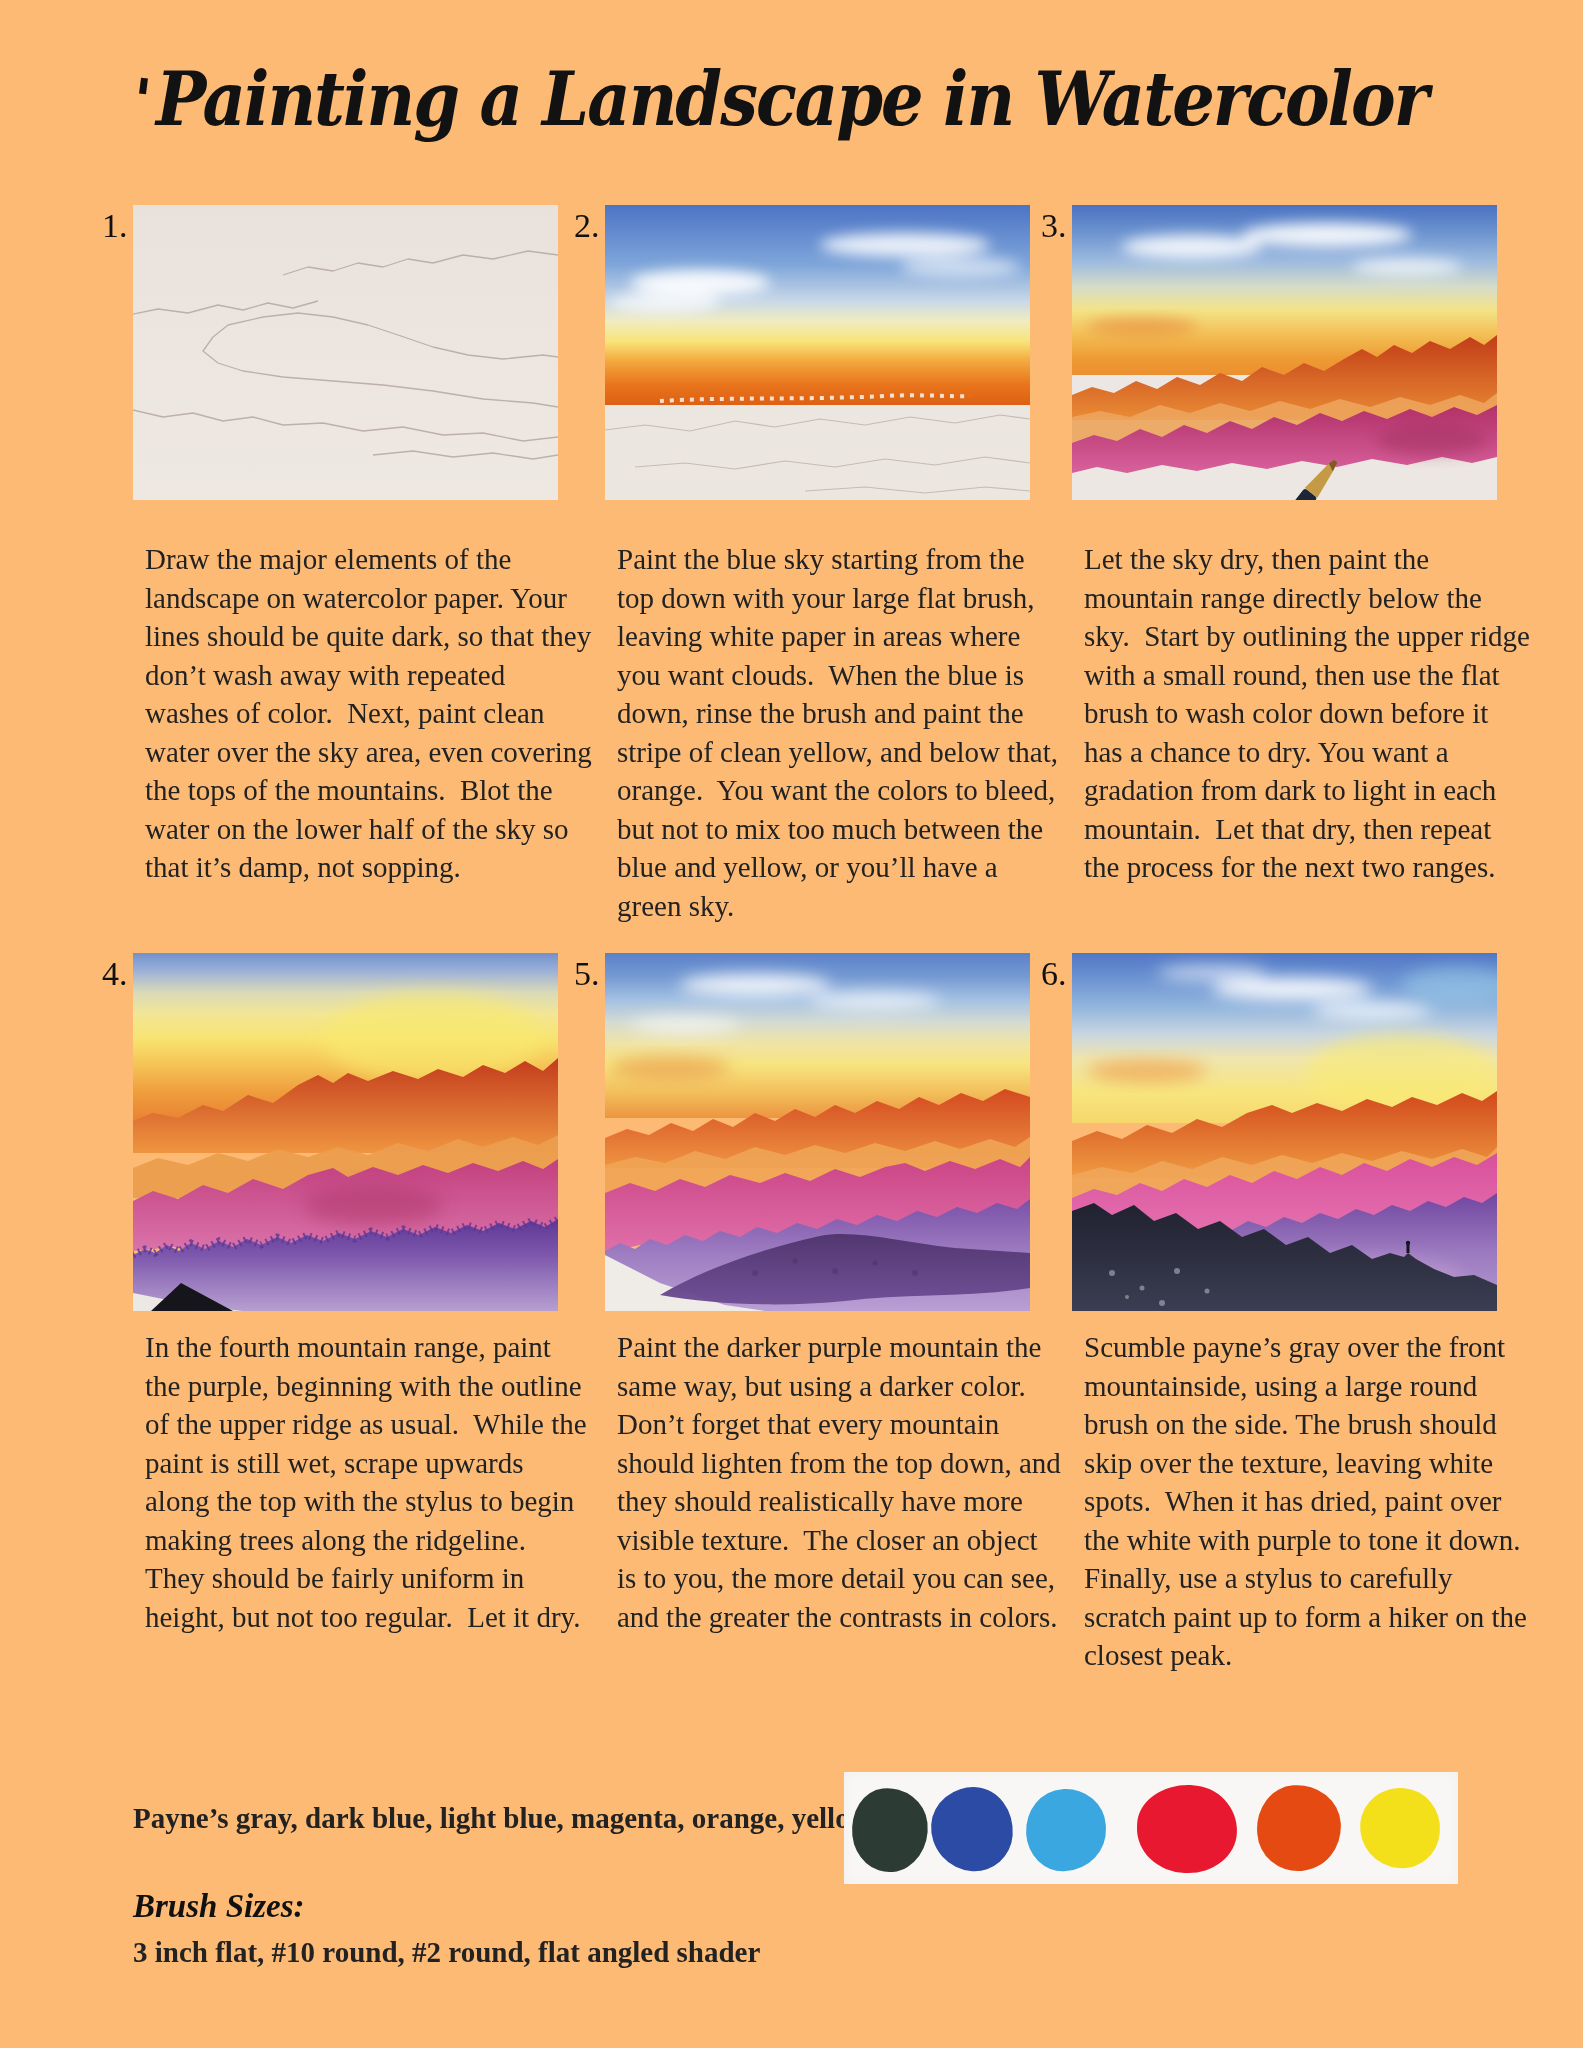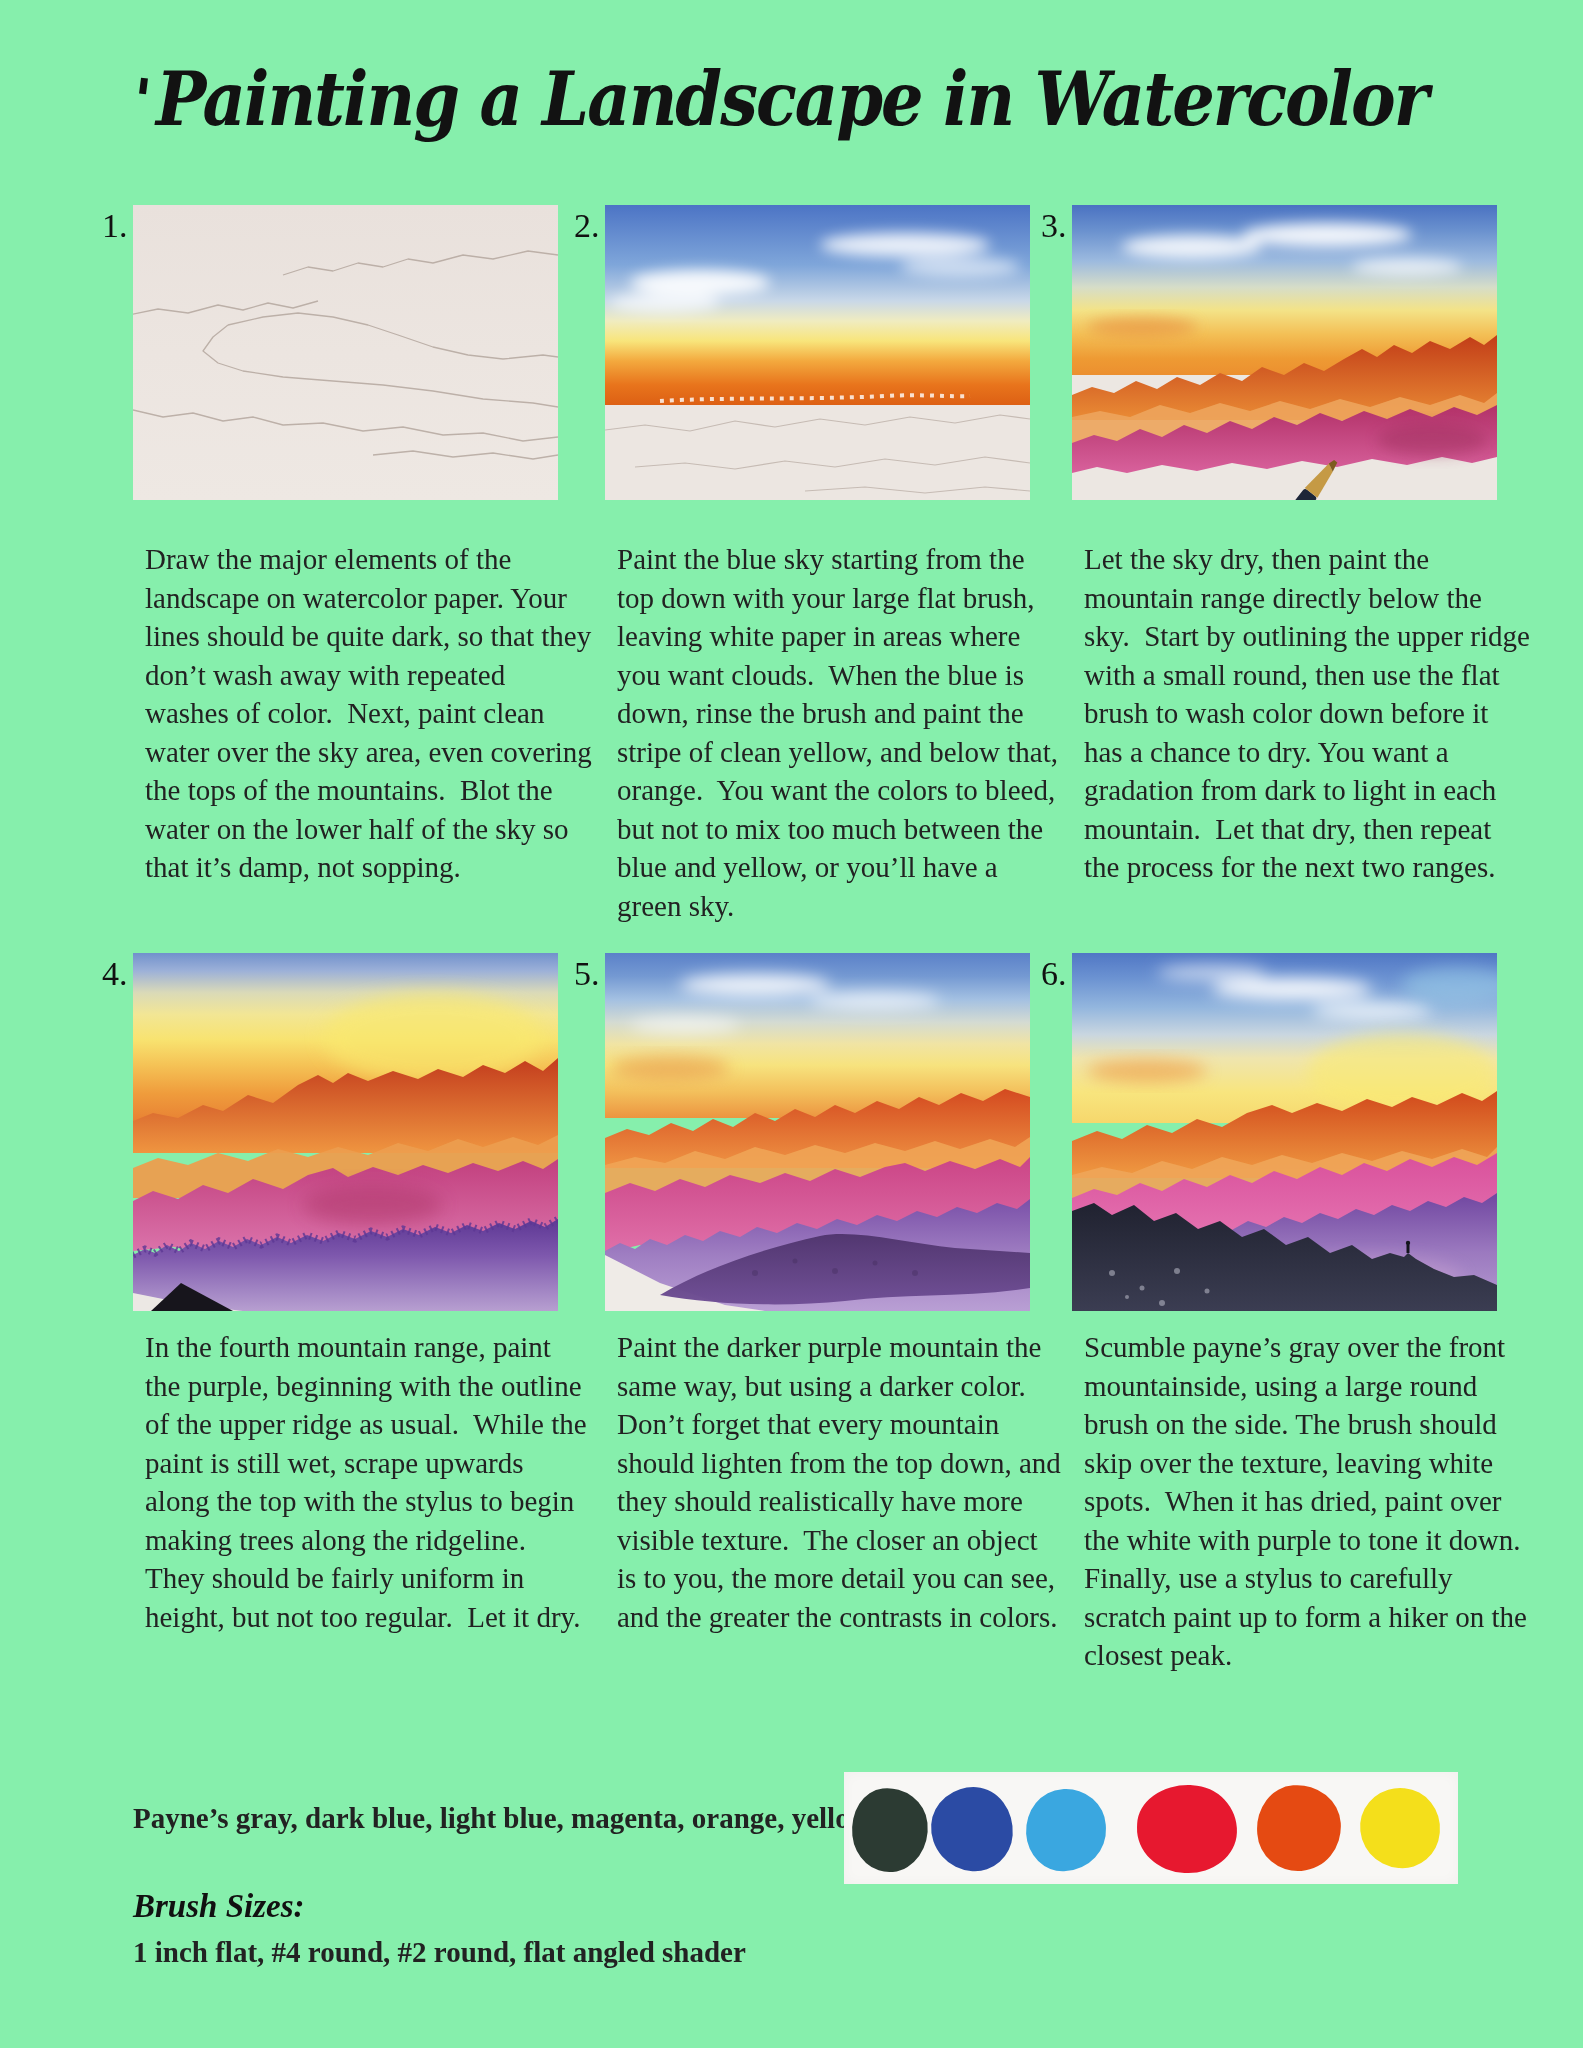--- a/index.html
+++ b/index.html
@@ -1,16 +1,16 @@
 <!DOCTYPE html>
 <html><head>
 <meta charset="utf-8">
 <style>
   html,body{margin:0;padding:0;background:#ffffff;}
-  .page{position:relative;width:1583px;height:2048px;background:#86efac;overflow:hidden;
+  .page{position:relative;width:1583px;height:2048px;background:#fdba74;overflow:hidden;
         font-family:"Liberation Serif","DejaVu Serif",serif;color:#1c1c1c;}
   .title{position:absolute;left:0;top:54px;width:1583px;text-align:center;
          font-family:"DejaVu Serif","Liberation Serif",serif;
          font-style:italic;font-weight:bold;font-size:67px;letter-spacing:-2px;color:#121212;
          transform:scaleY(1.12);transform-origin:top center;}
   .stray{position:absolute;left:140px;top:78px;width:7px;height:16px;background:#101010;transform:rotate(7deg);}
   .step{position:absolute;width:452px;}
   .step .num{position:absolute;left:-31px;top:2px;font-size:34px;color:#111;}
   .step .art{position:absolute;left:0;top:0;width:425px;overflow:hidden;}
   .row1 .art{height:295px;}
@@ -321,21 +321,21 @@
           <rect x="334.5" y="292" width="3" height="8"></rect>
           <circle cx="336" cy="290" r="2.2"></circle>
         </g>
       </svg>
     </div>
     <p class="desc">Scumble payne’s gray over the front mountainside, using a large round brush on the side. The brush should skip over the texture, leaving white spots.  When it has dried, paint over the white with purple to tone it down.  Finally, use a stylus to carefully scratch paint up to form a hiker on the closest peak.</p>
   </section>
 
   <div id="ft1" class="footer-block f-text">Payne’s gray, dark blue, light blue, magenta, orange, yellow.</div>
   <div id="fh2" class="footer-block f-head">Brush Sizes:</div>
-  <div id="ft2" class="footer-block f-text">1 inch flat, #4 round, #2 round, flat angled shader</div>
+  <div id="ft2" class="footer-block f-text">3 inch flat, #10 round, #2 round, flat angled shader</div>
 
   <div class="swatch-strip">
     <div class="blob" style="left: 8px; top: 16px; width: 76px; height: 84px; border-radius: 46% 54% 52% 48% / 52% 46% 54% 48%; transform: rotate(-6deg); background: rgb(44, 59, 51);"></div>
     <div class="blob" style="left: 87px; top: 15px; width: 82px; height: 84px; border-radius: 52% 48% 46% 54% / 48% 54% 46% 52%; transform: rotate(4deg); background: rgb(43, 75, 164);"></div>
     <div class="blob" style="left: 182px; top: 17px; width: 80px; height: 82px; border-radius: 49% 51% 54% 46% / 53% 47% 51% 49%; transform: rotate(-3deg); background: rgb(58, 167, 224);"></div>
     <div class="blob" style="left: 293px; top: 13px; width: 100px; height: 88px; border-radius: 53% 47% 50% 50% / 47% 53% 49% 51%; transform: rotate(2deg); background: rgb(231, 24, 47);"></div>
     <div class="blob" style="left: 413px; top: 13px; width: 84px; height: 86px; border-radius: 47% 53% 51% 49% / 52% 48% 53% 47%; transform: rotate(-4deg); background: rgb(229, 74, 18);"></div>
     <div class="blob" style="left: 516px; top: 16px; width: 80px; height: 80px; border-radius: 51% 49% 47% 53% / 49% 51% 48% 52%; transform: rotate(5deg); background: rgb(244, 223, 27);"></div>
   </div>
 

